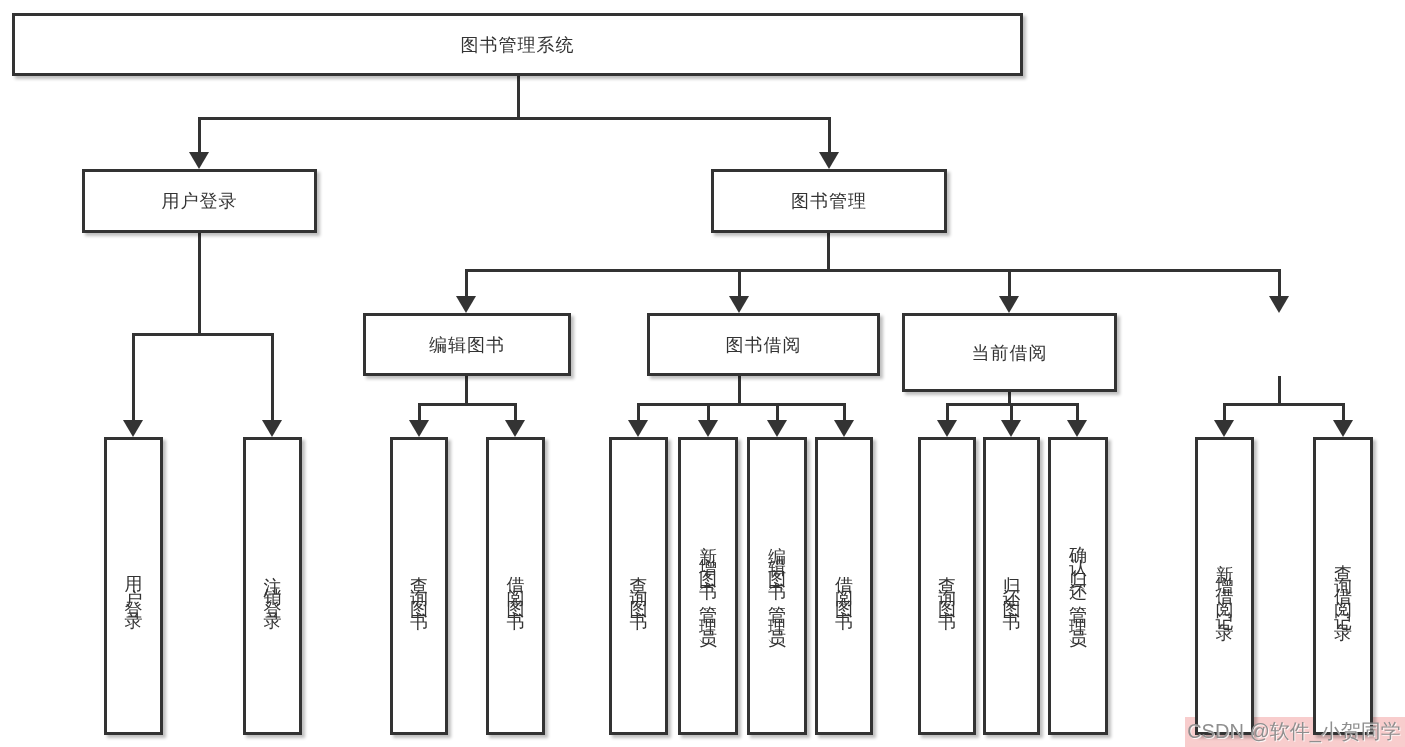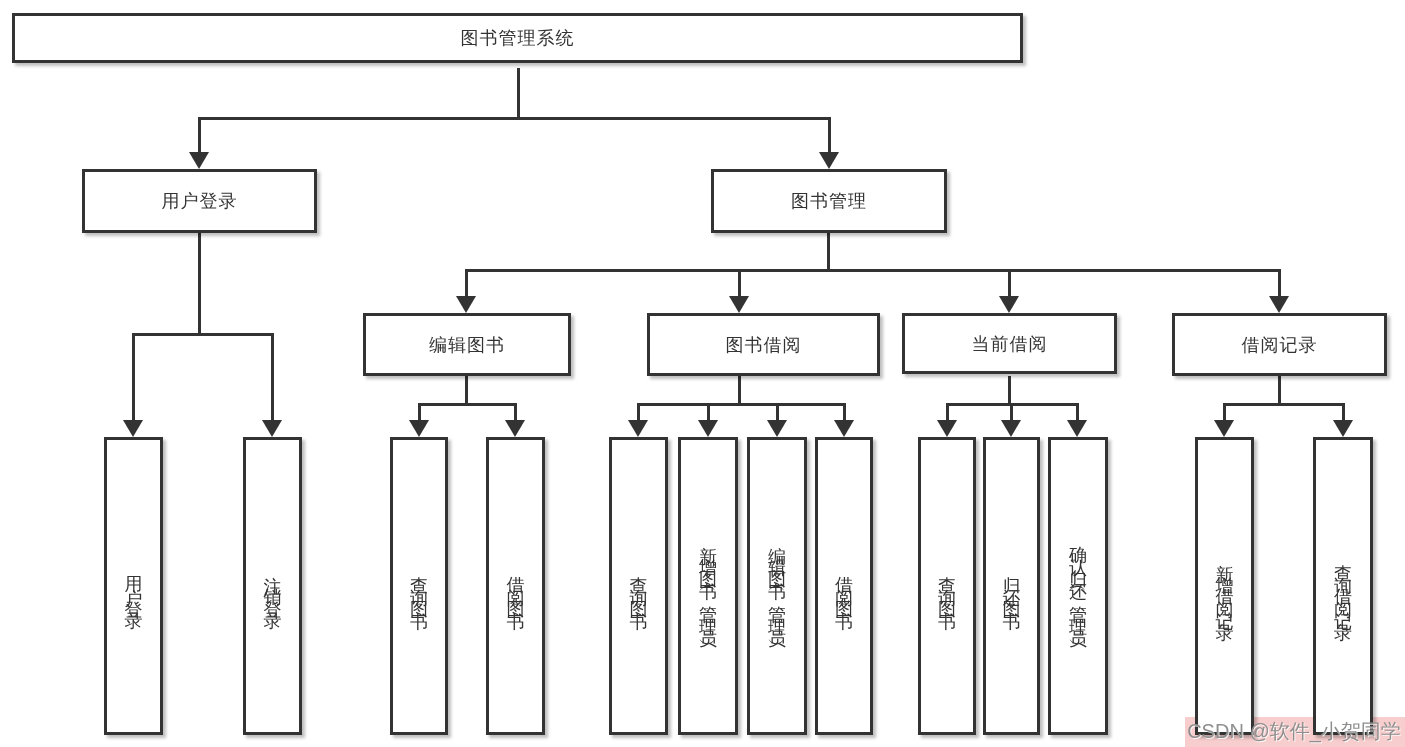--- a/index.html
+++ b/index.html
@@ -54,42 +54,39 @@
     white-space:nowrap;
   }
 </style>
 </head>
 <body>
 
 <div class="stage">
 
   <div class="watermark-bg"></div>
 
-  <div class="box" style="left:12px;top:13px;width:1011px;height:50px;">
+  <div class="box" style="left:12px;top:13px;width:1011px;height:63px;">
     <span class="label">图书管理系统</span>
   </div>
 
   <div class="box" style="left:82px;top:169px;width:235px;height:64px;">
     <span class="label">用户登录</span>
   </div>
   <div class="box" style="left:711px;top:169px;width:236px;height:64px;font-family:Liberation Mono, monospace;">
     <span class="label">图书管理</span>
   </div>
 
   <div class="box" style="left:363px;top:313px;width:208px;height:63px;">
     <span class="label">编辑图书</span>
   </div>
   <div class="box" style="left:623px;top:313px;width:233px;height:63px;margin-left:24px;">
     <span class="label">图书借阅</span>
   </div>
-  <div class="box" style="left:902px;top:313px;width:215px;height:61px;">
+  <div class="box" style="left:902px;top:313px;width:215px;height:79px;">
     <span class="label">当前借阅</span>
-  </div>
-  <div class="box" style="left:1172px;top:313px;width:215px;height:63px;">
-    <span class="label">借阅记录</span>
   </div>
 
   <div class="box vbox" style="left:104px;top:437px;width:59px;height:298px;">
     <span class="label">用户登录</span>
   </div>
   <div class="box vbox" style="left:243px;top:437px;width:59px;height:298px;">
     <span class="label">注销登录</span>
   </div>
 
   <div class="box vbox" style="left:390px;top:437px;width:58px;height:298px;">

